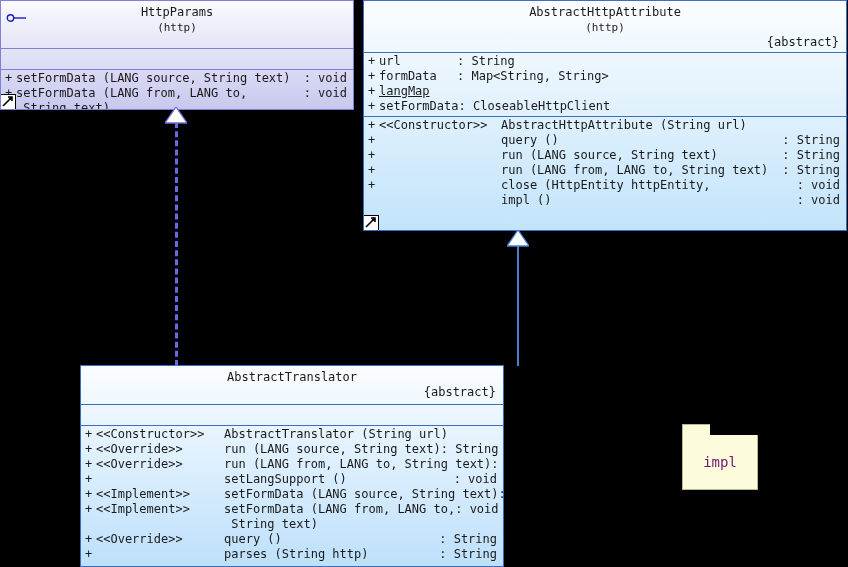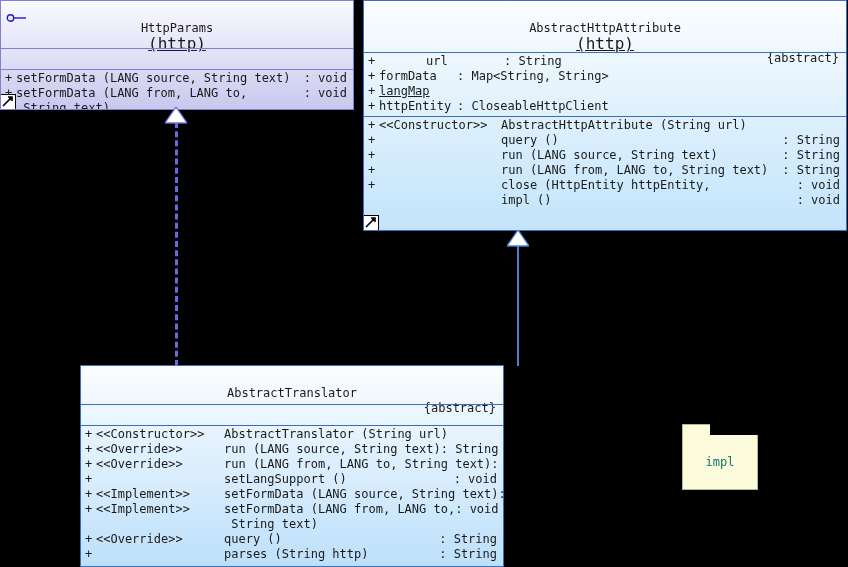--- a/index.html
+++ b/index.html
@@ -43,28 +43,26 @@
   
   .hdr {
     text-align: center;
     padding-top: 4px;
   }
   .cls-name {
     font-size: 12px;
     color: #1a1a1a;
     line-height: 15px;
     white-space: nowrap;
-    margin-top: 16px;
   }
   .pkg-name {
-    font-size: 16px;
+    font-size: 11px;
     color: #1a1a1a;
     line-height: 15px;
     white-space: nowrap;
-    text-decoration: underline;
   }
   .abstract-tag {
     font-size: 12px;
     color: #1a1a1a;
     text-align: right;
     padding-right: 7px;
     line-height: 15px;
     white-space: nowrap;
   }
 
@@ -190,22 +188,22 @@
   }
   .pkg-body-topline {
     position: absolute;
     left: 28px;
     right: 0;
     top: 11px;
     height: 0;
     border-top: 1px solid #b8b88a;
   }
   .pkg-label {
-    font-size: 12px;
-    color: #0f766e;
+    font-size: 14px;
+    color: #701a75;
     line-height: 15px;
   }
 </style>
 </head>
 <body>
 
 <div id="canvas">
 
   <div class="uml-box iface" id="box-http-params" style="left:0px; top:0px; width:354px; height:110px;
               background:linear-gradient(to bottom,#fafaff 0%,#c8c8ee 100%);">
@@ -253,35 +251,35 @@
 
     <div class="sec hdr" style="height:51px;">
       <div class="cls-name">AbstractHttpAttribute</div>
       <div class="pkg-name">(http)</div>
       <div class="abstract-tag">{abstract}</div>
     </div>
 
     <div class="sec members" style="height:64px;">
       <div class="row">
         <span class="vis">+</span>
-        <span class="sig" style="flex:0 0 78px;margin-left:47px;">url</span>
+        <span class="sig" style="flex:0 0 78px;">url</span>
         <span class="rtype">: String</span>
       </div>
       <div class="row">
         <span class="vis">+</span>
         <span class="sig" style="flex:0 0 78px;">formData</span>
         <span class="rtype">: Map&lt;String, String&gt;</span>
       </div>
       <div class="row">
         <span class="vis">+</span>
         <span class="sig" style="flex:0 0 78px;text-decoration:underline;">langMap</span>
       </div>
       <div class="row">
         <span class="vis">+</span>
-        <span class="sig" style="flex:0 0 78px;">httpEntity</span>
+        <span class="sig" style="flex:0 0 78px;">setFormData</span>
         <span class="rtype">: CloseableHttpClient</span>
       </div>
     </div>
 
     <div class="sec members" style="flex:1;">
       <div class="row">
         <span class="vis">+</span>
         <span class="stereo" style="flex:0 0 122px;">&lt;&lt;Constructor&gt;&gt;</span>
         <span class="sig">AbstractHttpAttribute (String url)</span>
         <span class="rtype"></span>

